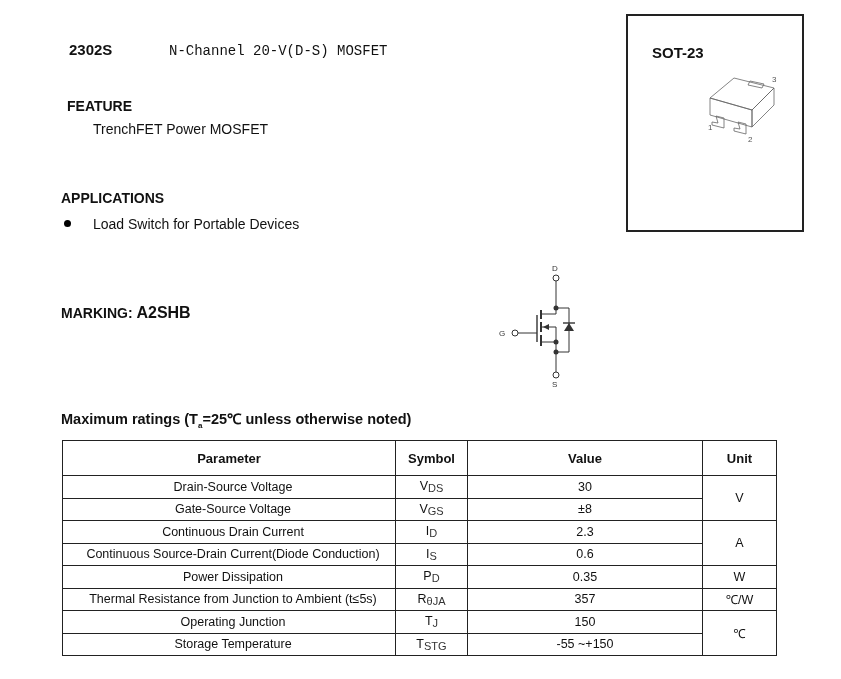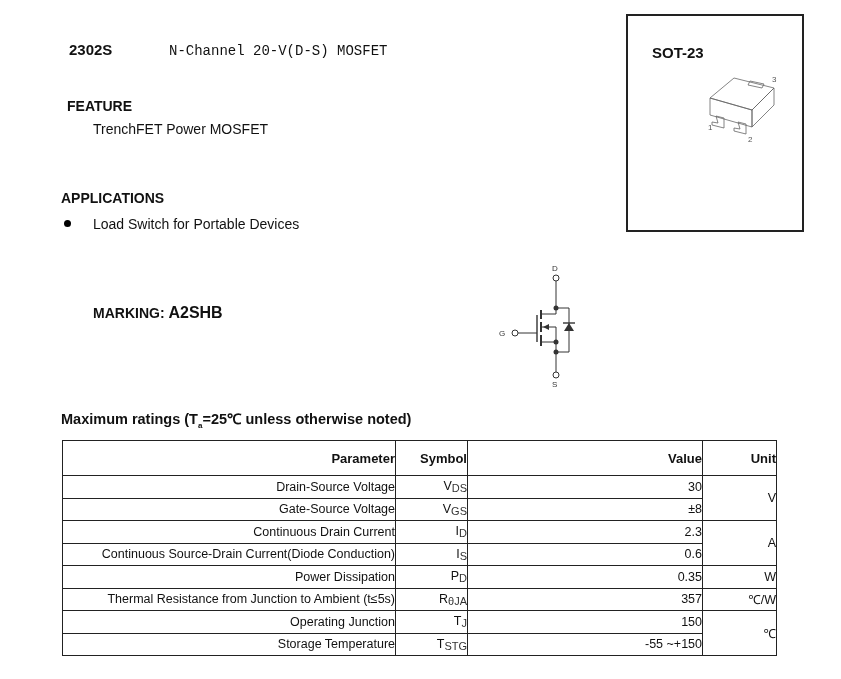--- a/index.html
+++ b/index.html
@@ -8,34 +8,34 @@
   .abs { position:absolute; }
   .part { left:69px; top:41px; font-size:15px; font-weight:bold;text-align:center; }
   .desc { left:169px; top:43px; font-size:14px;font-family:Liberation Mono, monospace; }
   .h { font-size:14px; font-weight:bold; }
   .feat-h { left:61px; top:98px;margin-left:6px; }
   .feat-t { left:84px; top:121px; font-size:14px;margin-left:9px; }
   .app-h { left:61px; top:190px; }
   .app-list { left:61px; top:212px; font-size:14px; margin:0; padding:0; list-style:none; }
   .app-list li { height:23px; display:flex; align-items:center; }
   .bullet { width:7px; height:7px; border-radius:50%; background:#000; margin:0 22px 0 3px; }
-  .mark { left:61px; top:304px; font-size:14px; font-weight:bold;margin-left:32px; }
+  .mark { left:61px; top:304px; font-size:14px; font-weight:bold; }
   .mark .v { font-size:16px; }
   .pkg { left:626px; top:14px; width:178px; height:218px; border:2px solid #222; box-sizing:border-box; }
   .pkg-title { position:absolute; left:24px; top:28px; font-size:15px; font-weight:bold; }
   .pins { position:absolute; left:23px; top:105px; font-size:9.5px; color:#333; line-height:17.5px; }
   .pkg svg { position:absolute; left:64px; top:56px; }
   .sch { left:490px; top:260px; }
   .ratings-h { left:61px; top:408px; font-size:14.5px; font-weight:bold; }
   .ratings-h sub { font-size:8px; }
   table { position:absolute; left:62px; top:440px; border-collapse:collapse; font-size:12.5px; }
-  td, th { border:1.5px solid #222; padding:0; text-align:right; }
+  td, th { border:1.5px solid #222; padding:0; text-align:center; }
   th { height:34px; font-weight:bold; font-size:13px; }
   td { height:21.5px; }
-  td.p { text-align:right; padding-left:8px; }
+  td.p { text-align:center; padding-left:8px; }
   .sym sub { font-size:11px; vertical-align:-2px; color:#333; }
 </style>
 </head>
 <body>
 
 <div class="abs part">2302S</div>
 <div class="abs desc">N-Channel 20-V(D-S) MOSFET</div>
 
 <div class="abs h feat-h">FEATURE</div>
 <div class="abs feat-t">TrenchFET Power MOSFET</div>

